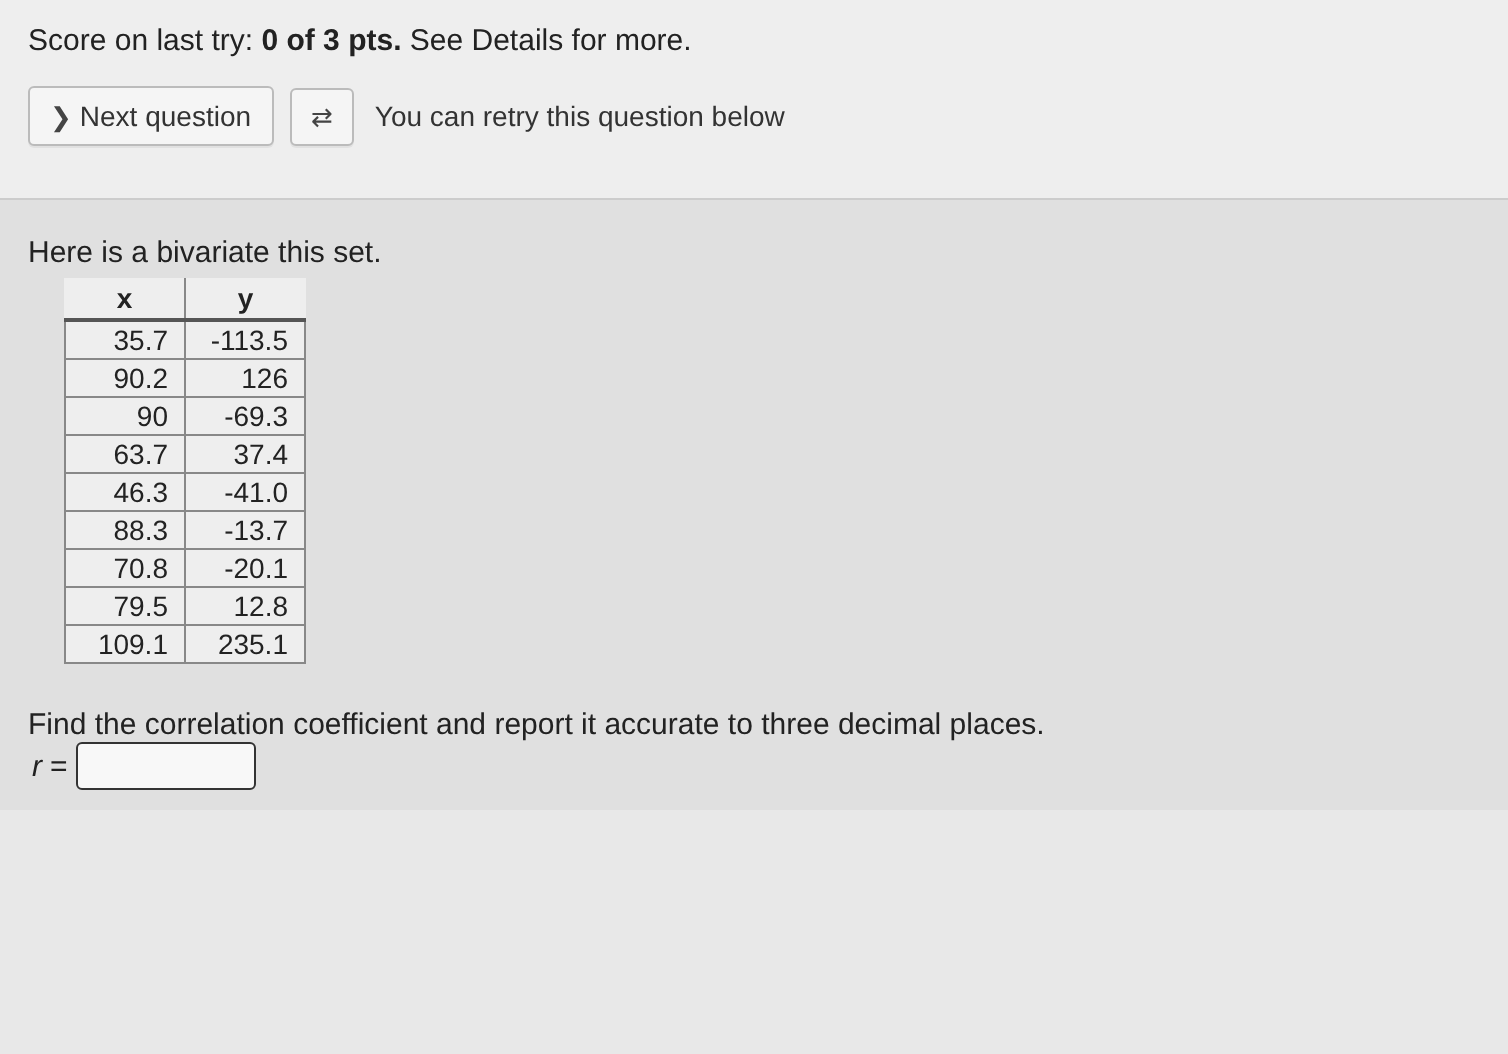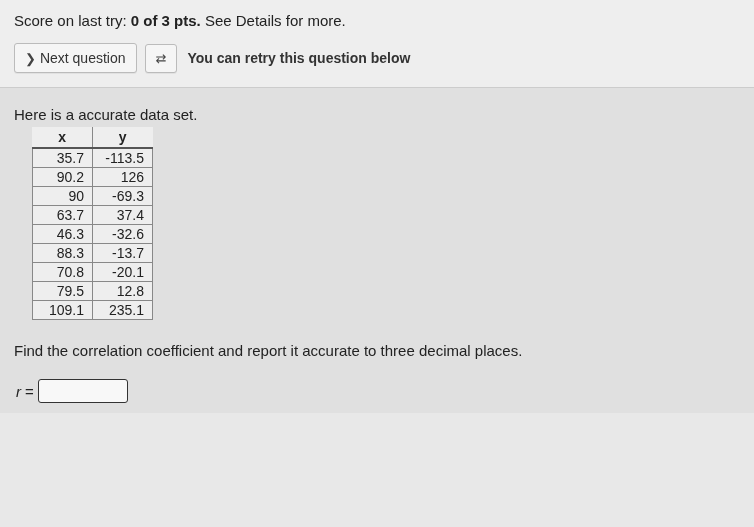--- a/index.html
+++ b/index.html
@@ -11,21 +11,21 @@
       font-family: Arial, Helvetica, sans-serif;
       background: #e8e8e8;
       width: 754px;
       height: 527px;
       color: #222;
       font-size: 15px;
       overflow: hidden;
     }
     .top-section {
       background: #eeeeee;
-      padding: 12px 14px 14px 14px;
+      padding: 12px 14px 26px 14px;
       border-bottom: 1px solid #ccc;
     }
     .score-line {
       margin-bottom: 14px;
       font-size: 15px;
     }
     .score-line .bold {
       font-weight: bold;
     }
     .button-row {
@@ -43,21 +43,20 @@
       cursor: pointer;
       display: inline-flex;
       align-items: center;
       gap: 4px;
       box-shadow: 0 1px 0 rgba(0,0,0,0.05);
     }
     .retry-text {
       color: #333;
       font-size: 14px;
       margin-left: 2px;
-      font-weight: bold;
     }
     .content {
       padding: 18px 14px 10px 14px;
       background: #e0e0e0;
     }
     .intro-text {
       margin-bottom: 4px;
       font-size: 15px;
     }
     table.data-table {
@@ -83,21 +82,21 @@
       border-right: none;
     }
     table.data-table td {
       border: 1px solid #888;
       padding: 1px 8px;
       text-align: right;
       font-size: 14px;
       width: 60px;
     }
     .prompt-text {
-      margin-bottom: 20px;
+      margin-bottom: 0;
       font-size: 15px;
     }
     .answer-row {
       display: flex;
       align-items: center;
       gap: 4px;
       margin-left: 2px;
     }
     .answer-row .var {
       font-style: italic;
@@ -131,21 +130,21 @@
       <span>Next question</span>
     </button>
     <button class="btn">
       <span class="icon-cycle">⇄</span>
     </button>
     <span class="retry-text">You can retry this question below</span>
   </div>
 </div>
 
 <div class="content">
-  <div class="intro-text">Here is a accurate data set.</div>
+  <div class="intro-text">Here is a bivariate this set.</div>
 
   <table class="data-table">
     <thead>
       <tr>
         <th>x</th>
         <th>y</th>
       </tr>
     </thead>
     <tbody>
       <tr>
@@ -159,21 +158,21 @@
       <tr>
           <td>90</td>
           <td>-69.3</td>
         </tr>
       <tr>
           <td>63.7</td>
           <td>37.4</td>
         </tr>
       <tr>
           <td>46.3</td>
-          <td>-32.6</td>
+          <td>-41.0</td>
         </tr>
       <tr>
           <td>88.3</td>
           <td>-13.7</td>
         </tr>
       <tr>
           <td>70.8</td>
           <td>-20.1</td>
         </tr>
       <tr>

